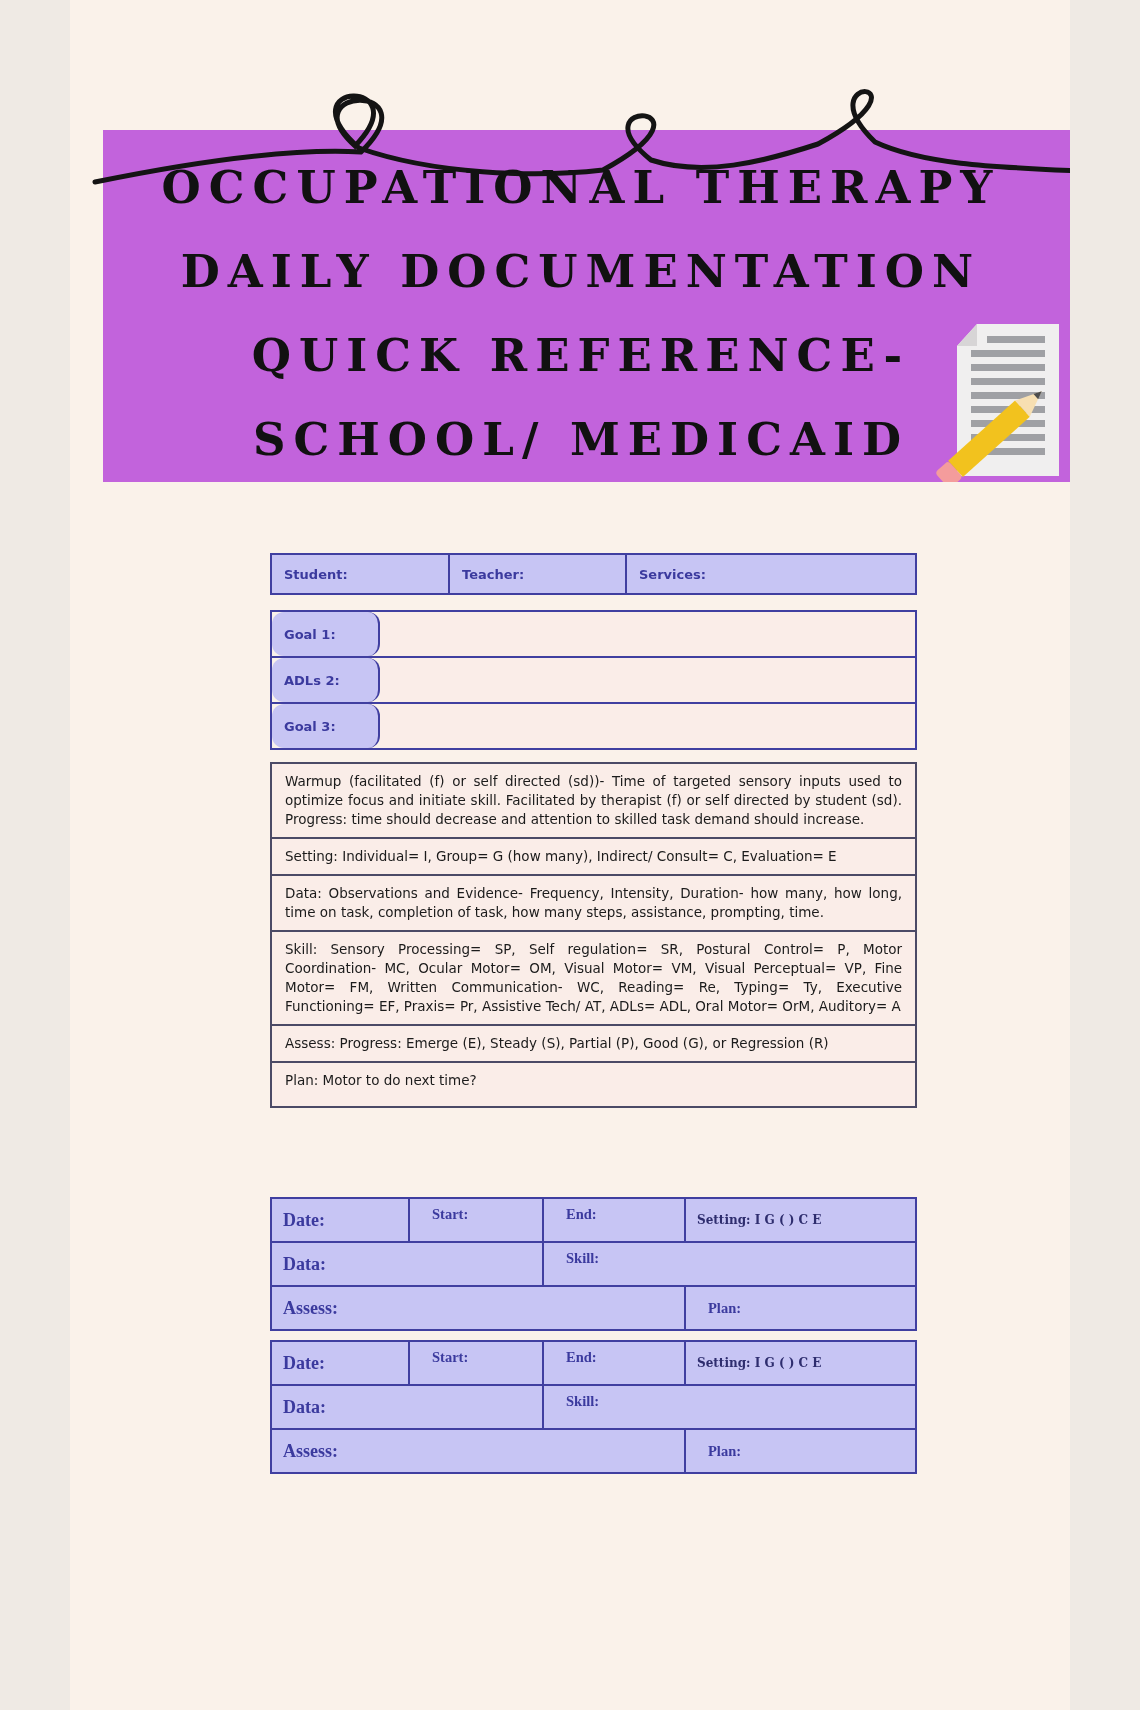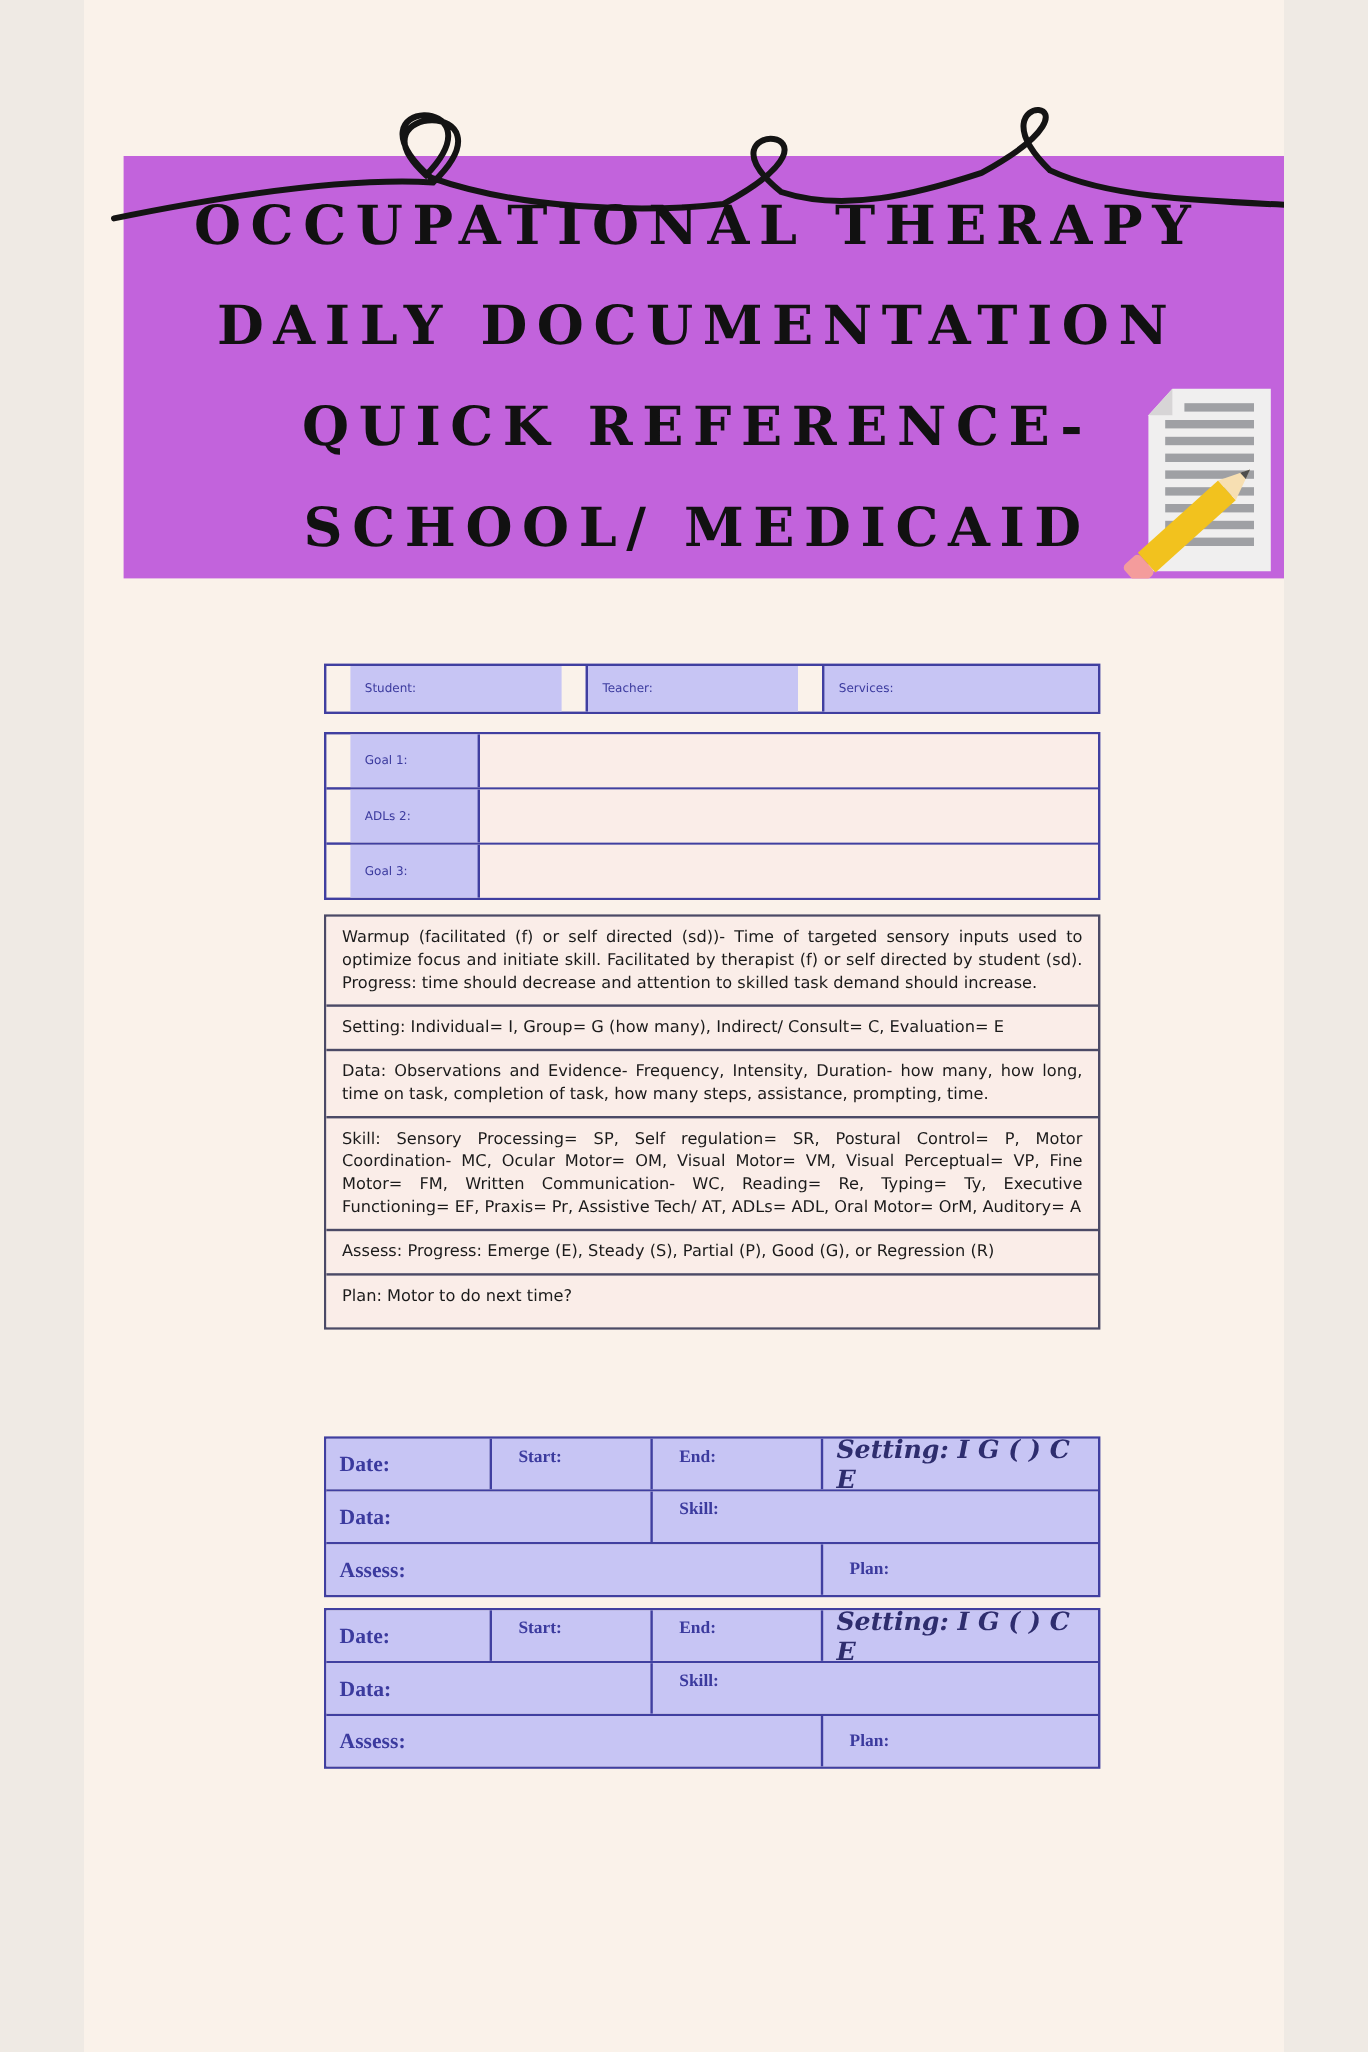--- a/index.html
+++ b/index.html
@@ -22,35 +22,35 @@
   .paper-fold { fill: #D7D5D6; }
   .paper-line { fill: var(--paper_line, #9FA0A4); }
   .pencil-body { fill: var(--pencil_yellow, #F2C21E); }
   .pencil-eraser { fill: var(--pencil_eraser, #F49C9C); }
   .pencil-wood { fill:#F7DFB2; }
   .pencil-tip { fill:#4D4D4D; }
 
   
   .tbl { position:absolute; left:200px; width:647px; }
   .lavcell { background: var(--lavender, #C7C5F4); color: var(--label_text, #3B3A9E);
-             font-weight:normal; font-size:10px;margin-left:20px; }
+             font-weight:bold; font-size:13px; }
   .bd { border:2px solid var(--table_border, #403FA0); }
 
   
   .info { top:553px; display:flex; }
   .info .cell { height:38px; display:flex; align-items:center; padding:0 12px; flex:0 0 auto; }
   .info .cell + .cell { border-left:2px solid var(--table_border, #403FA0); }
   .c-student { width:176px; } .c-teacher { width:177px; } .c-services { flex:1 1 auto !important; }
 
   
   .goals { top:610px; }
   .grow { display:flex; }
   .grow + .grow { border-top:2px solid var(--table_border, #403FA0); }
   .glabel { width:108px; height:44px; display:flex; align-items:center; padding:0 12px;
-            border-right:2px solid var(--table_border, #403FA0); }
+            border-right:2px solid var(--table_border, #403FA0);border-radius:12px; }
   .gvalue { flex:1; background: var(--pale_pink, #F9EDE7); }
 
   
   .reference { top:762px; border:2px solid var(--ref_border, #4B4A66); }
   .ref-row { background: var(--pale_pink, #FAEDE8); padding:8px 13px;
              font-size:13.5px; line-height:19px; color: var(--body_text, #1B1B1B); }
   .ref-row + .ref-row { border-top:2px solid var(--ref_border, #4B4A66); }
   .ref-row.justify { text-align:justify; }
   .ref-row.last { padding-bottom:16px; }
 
@@ -62,22 +62,22 @@
   .ecell { background: var(--lavender, #C7C5F4); height:42px; display:flex;
            align-items:center; padding:0 11px; flex:0 0 auto; }
   .ecell + .ecell { border-left:2px solid var(--table_border, #403FA0); }
   .ecell.top { align-items:flex-start; padding-top:7px; }
   .ecell.fill { flex:1 1 auto; }
   .w-date { width:136px; } .w-start { width:134px; } .w-end { width:142px; }
   .w-data { width:270px; } .w-assess { width:412px; }
   .lbl { color: var(--label_text, #3B3A9E); font-weight:bold;font-family:Liberation Serif, serif; }
   .lbl-lg { font-size:18px; }
   .lbl-md { font-size:14.5px;margin-left:11px; }
-  .lbl-serif { font-family:"DejaVu Serif", serif; font-weight:bold; font-size:21px;
-               color: var(--setting_text, #2E2D6E); font-style: italic; }
+  .lbl-serif { font-family:"DejaVu Serif", serif; font-weight:bold; font-size:12px;
+               color: var(--setting_text, #2E2D6E); }
 </style>
 </head>
 <body>
 
 <div class="page">
 
   <div class="banner">
 
     <svg class="squiggle" viewBox="0 0 1074 128" preserveAspectRatio="none" aria-hidden="true">
       <path d="M -8 100

